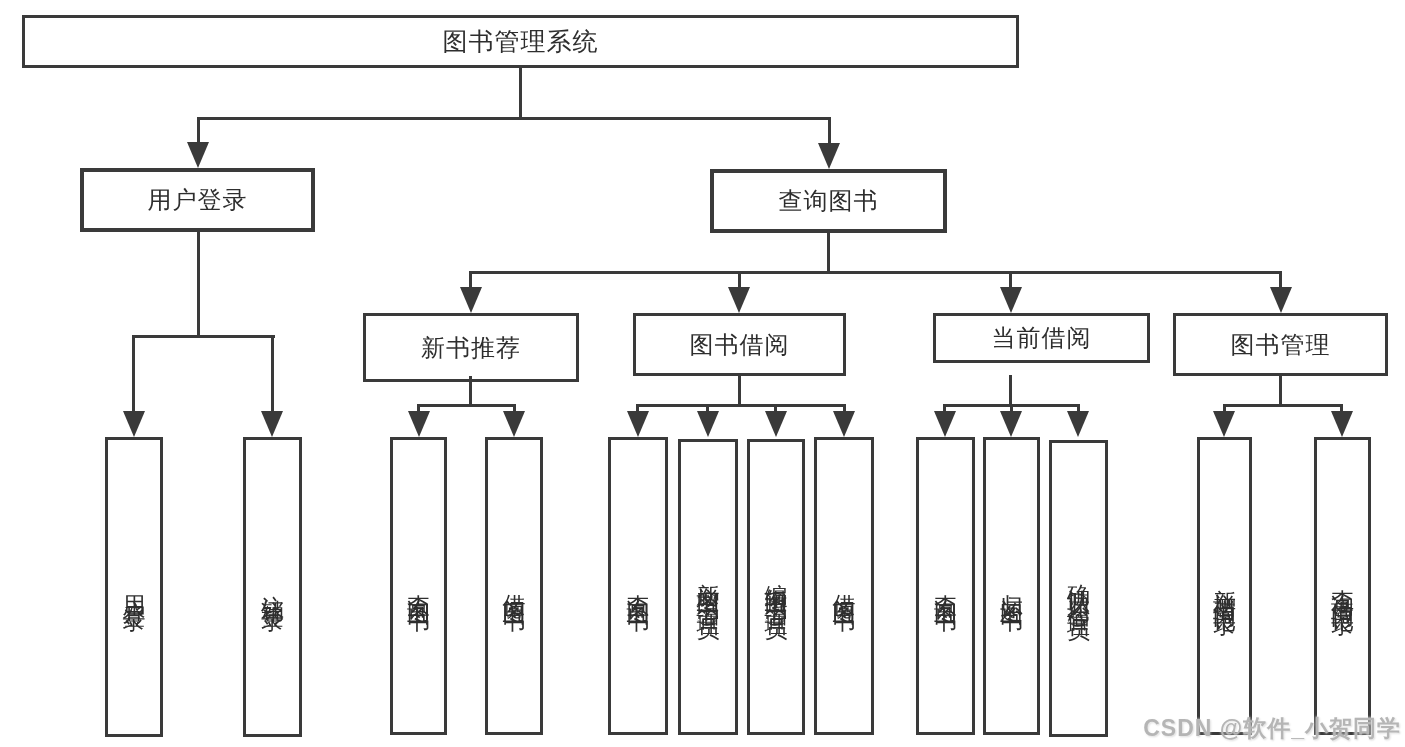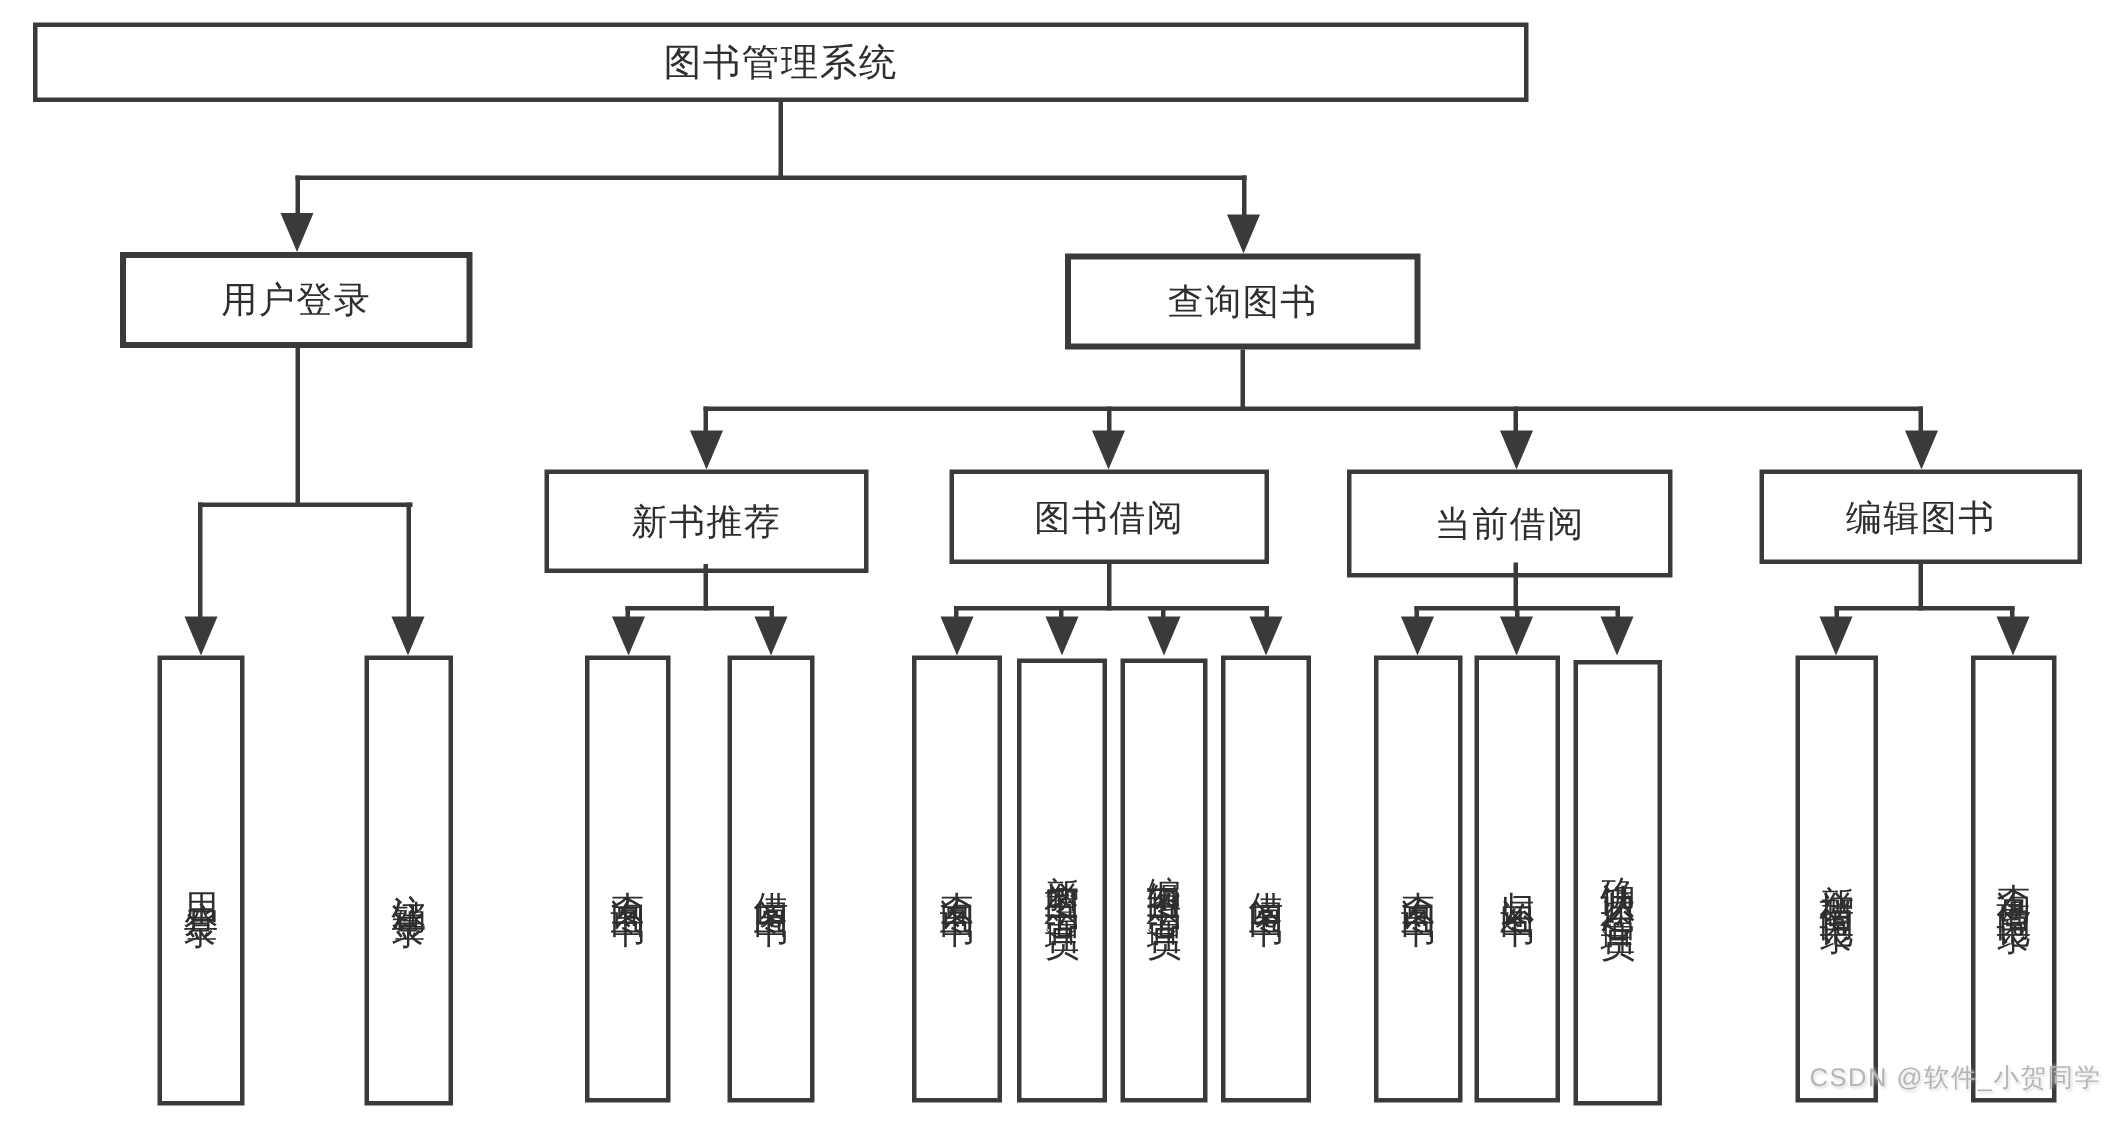--- a/index.html
+++ b/index.html
@@ -46,26 +46,27 @@
   }
   .arrow{
     position:absolute;
     width:0;height:0;
     border-left:11px solid transparent;
     border-right:11px solid transparent;
     border-top:26px solid var(--line);
   }
   .watermark{
     position:absolute;
-    right:4px;bottom:17px;
-    font-size:17px;
+    right:4px;bottom:3px;
+    font-size:23px;
     letter-spacing:1px;
     color:var(--wm);
     text-shadow:0 0 3px #fff,1px 1px 2px rgba(0,0,0,0.18);
     white-space:nowrap;
+    font-weight:bold;
   }
 </style>
 </head>
 <body>
 
 <div class="canvas">
 
   <div class="box root" style="left:22px;top:15px;width:997px;height:53px">
     <span class="hlabel">图书管理系统</span>
   </div>
@@ -101,25 +102,25 @@
   <div class="arrow" style="left:728px;top:287px"></div>
   <div class="arrow" style="left:1000px;top:287px"></div>
   <div class="arrow" style="left:1270px;top:287px"></div>
 
   <div class="box" style="left:363px;top:313px;width:216px;height:69px">
     <span class="hlabel">新书推荐</span>
   </div>
   <div class="box" style="left:633px;top:313px;width:213px;height:63px">
     <span class="hlabel">图书借阅</span>
   </div>
-  <div class="box" style="left:898px;top:313px;width:217px;height:72px">
+  <div class="box" style="left:933px;top:313px;width:217px;height:50px">
     <span class="hlabel">当前借阅</span>
   </div>
   <div class="box" style="left:1173px;top:313px;width:215px;height:63px">
-    <span class="hlabel">编辑图书</span>
+    <span class="hlabel">图书管理</span>
   </div>
 
   <div class="line" style="left:469px;top:376px;width:3px;height:31px"></div>
   <div class="line" style="left:417px;top:404px;width:99px;height:3px"></div>
   <div class="line" style="left:417px;top:404px;width:3px;height:13px"></div>
   <div class="line" style="left:513px;top:404px;width:3px;height:13px"></div>
   <div class="arrow" style="left:408px;top:411px"></div>
   <div class="arrow" style="left:503px;top:411px"></div>
 
   <div class="line" style="left:738px;top:376px;width:3px;height:31px"></div>

